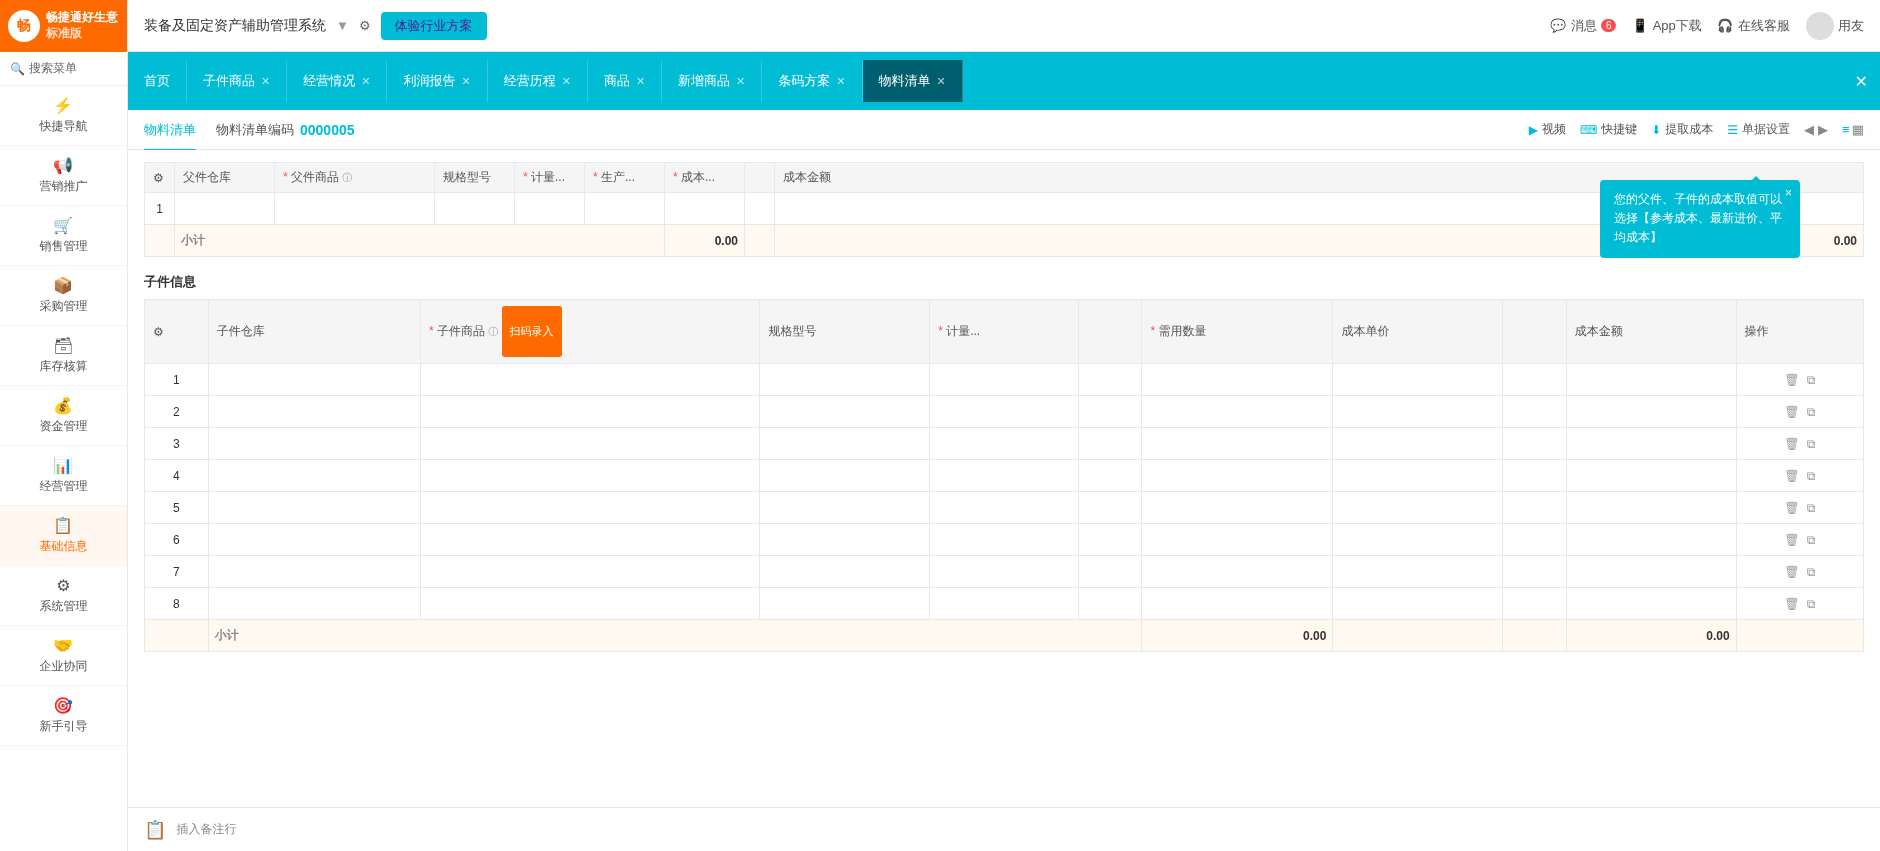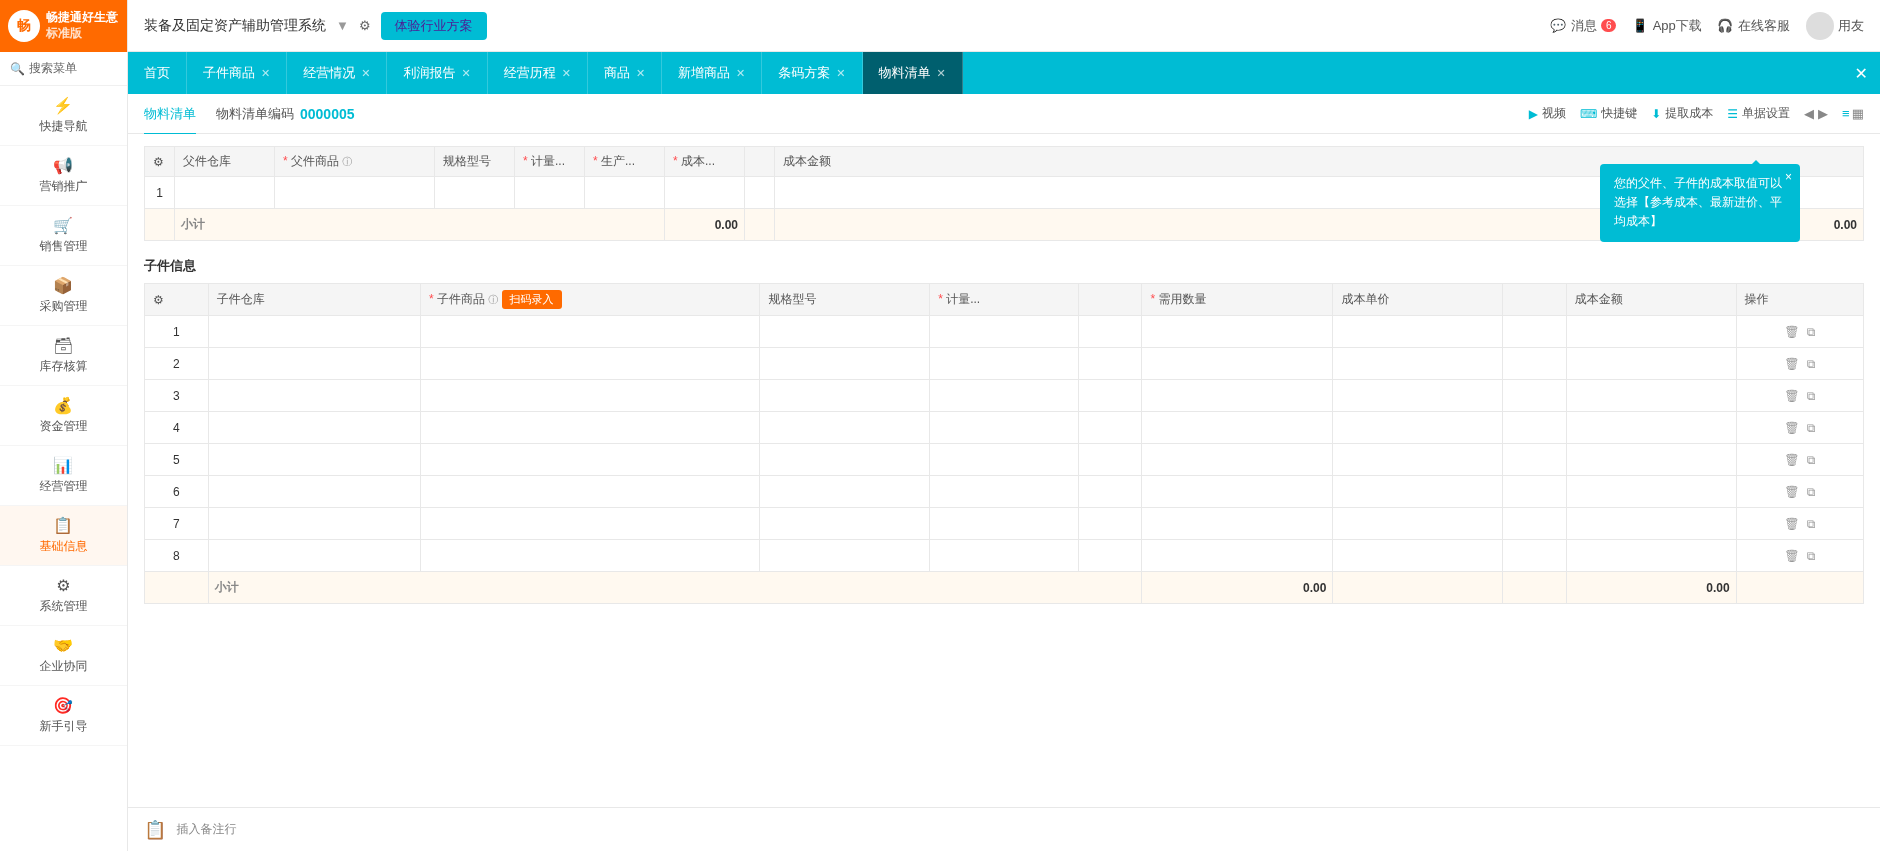--- a/index.html
+++ b/index.html
@@ -90,21 +90,21 @@
     .top-header-right { display: flex; align-items: center; gap: 16px; }
     .header-action { display: flex; align-items: center; gap: 4px; color: #555; cursor: pointer; font-size: 13px; }
     .badge { background: #ff4d4f; color: #fff; border-radius: 10px; padding: 1px 5px; font-size: 10px; }
     .avatar { width: 28px; height: 28px; background: #ddd; border-radius: 50%; }
 
     
     .nav-tabs {
       background: #00bcd4;
       display: flex;
       align-items: center;
-      height: 42px;
+      height: 58px;
       padding: 0 0;
       overflow-x: auto;
       flex-shrink: 0;
     }
     .nav-tab {
       display: flex;
       align-items: center;
       gap: 6px;
       padding: 0 16px;
       height: 42px;
@@ -209,21 +209,21 @@
     .row-num {
       color: #999;
       text-align: center;
       width: 30px;
     }
     .scan-btn {
       background: #ff6a00;
       color: #fff;
       border: none;
       border-radius: 3px;
-      padding: 2px 8px;
+      padding: 18px 8px;
       font-size: 11px;
       cursor: pointer;
     }
 
     .col-settings { width: 30px; text-align: center; }
     .col-warehouse { width: 100px; }
     .col-product { width: 160px; }
     .col-spec { width: 80px; }
     .col-unit { width: 70px; }
     .col-prod { width: 80px; }

